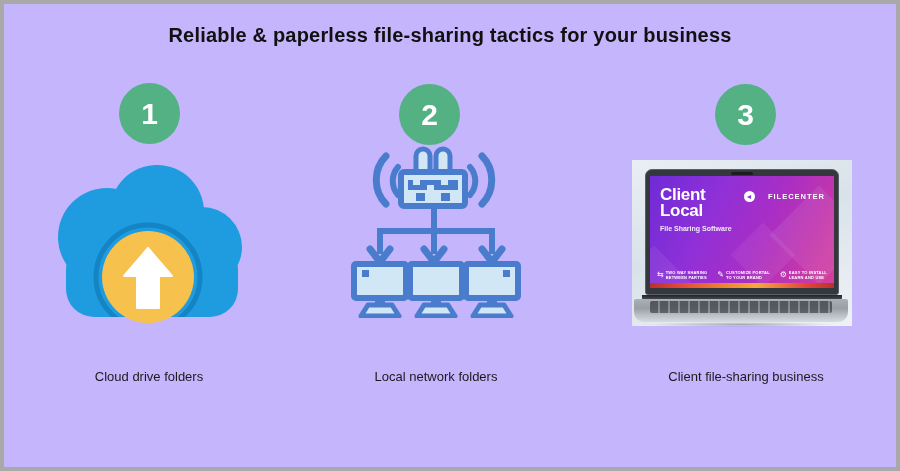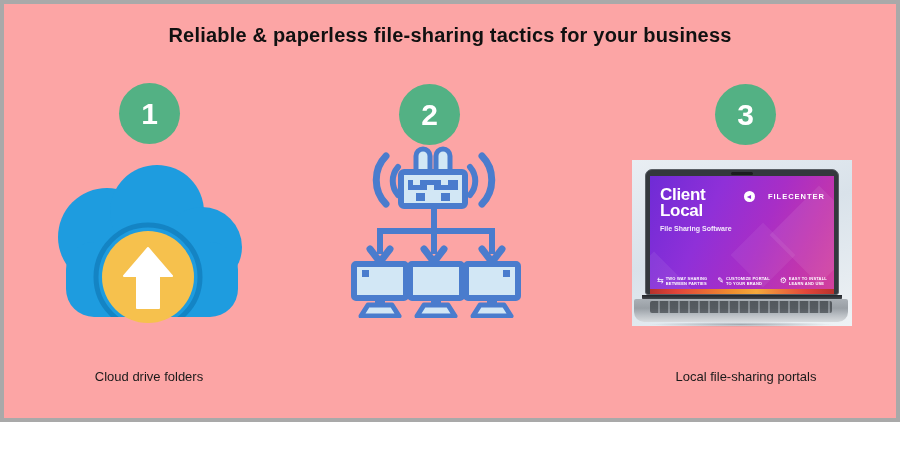--- a/index.html
+++ b/index.html
@@ -1,19 +1,19 @@
 <!DOCTYPE html>
 <html><head>
 <meta charset="utf-8">
 <style>
   html,body{margin:0;padding:0;background:#ffffff;}
   body{font-family:"Liberation Sans", sans-serif; -webkit-font-smoothing:antialiased;}
   .frame{
-    position:relative; width:900px; height:422px; box-sizing:border-box;
-    border:4px solid #a9a9a9; background:#fca5a5; overflow:hidden;
+    position:relative; width:900px; height:471px; box-sizing:border-box;
+    border:4px solid #a9a9a9; background:#c4b5fd; overflow:hidden;
   }
   .title{
     position:absolute; top:20px; left:0; right:0; text-align:center;
     font-size:20px; font-weight:700; color:#111; letter-spacing:.2px;
   }
   .badge{
     position:absolute; width:61px; height:61px; border-radius:50%;
     background:#53b184; color:#fff; display:flex; align-items:center; justify-content:center;
     font-size:30px; font-weight:700;
   }
@@ -32,21 +32,21 @@
   .step-label.l3{left:622px;}
 
   
   .photo{
     position:absolute; left:628px; top:156px; width:220px; height:166px;
     background:linear-gradient(160deg,#e9eef3 0%,#d9e2ea 45%,#eef2f5 100%);
   }
   .lt-screen{
     position:absolute; left:13px; top:9px; width:194px; height:126px; box-sizing:border-box;
     background:#34383d; border:1px solid #5a5f65; border-radius:7px 7px 3px 3px;
-    padding:6px 4px 0 4px;
+    padding:6px 4px 6px 4px;
   }
   .lt-cam{
     position:absolute; left:50%; top:2px; transform:translateX(-50%);
     width:22px; height:3px; background:#1b1d1f; border-radius:2px;
   }
   .lt-display{
     position:relative; width:100%; height:100%; overflow:hidden;
     background:linear-gradient(115deg,#6f2bd6 0%,#8f30d8 32%,#a82ec6 58%,#c135ae 80%,#d4419b 100%);
   }
   .deco{position:absolute; background:rgba(255,255,255,0.08); transform:rotate(45deg);}
@@ -209,15 +209,16 @@
       </div>
     </div>
     <div class="lt-hinge"></div>
     <div class="lt-base">
       <div class="lt-kb"></div>
     </div>
     <div class="lt-shadow"></div>
   </div>
 
   <div class="step-label l1">Cloud drive folders</div>
-  <div class="step-label l3">Local file-sharing portals</div>
+  <div class="step-label l2">Local network folders</div>
+  <div class="step-label l3">Client file-sharing business</div>
 
 </div>
 
 </body></html>

